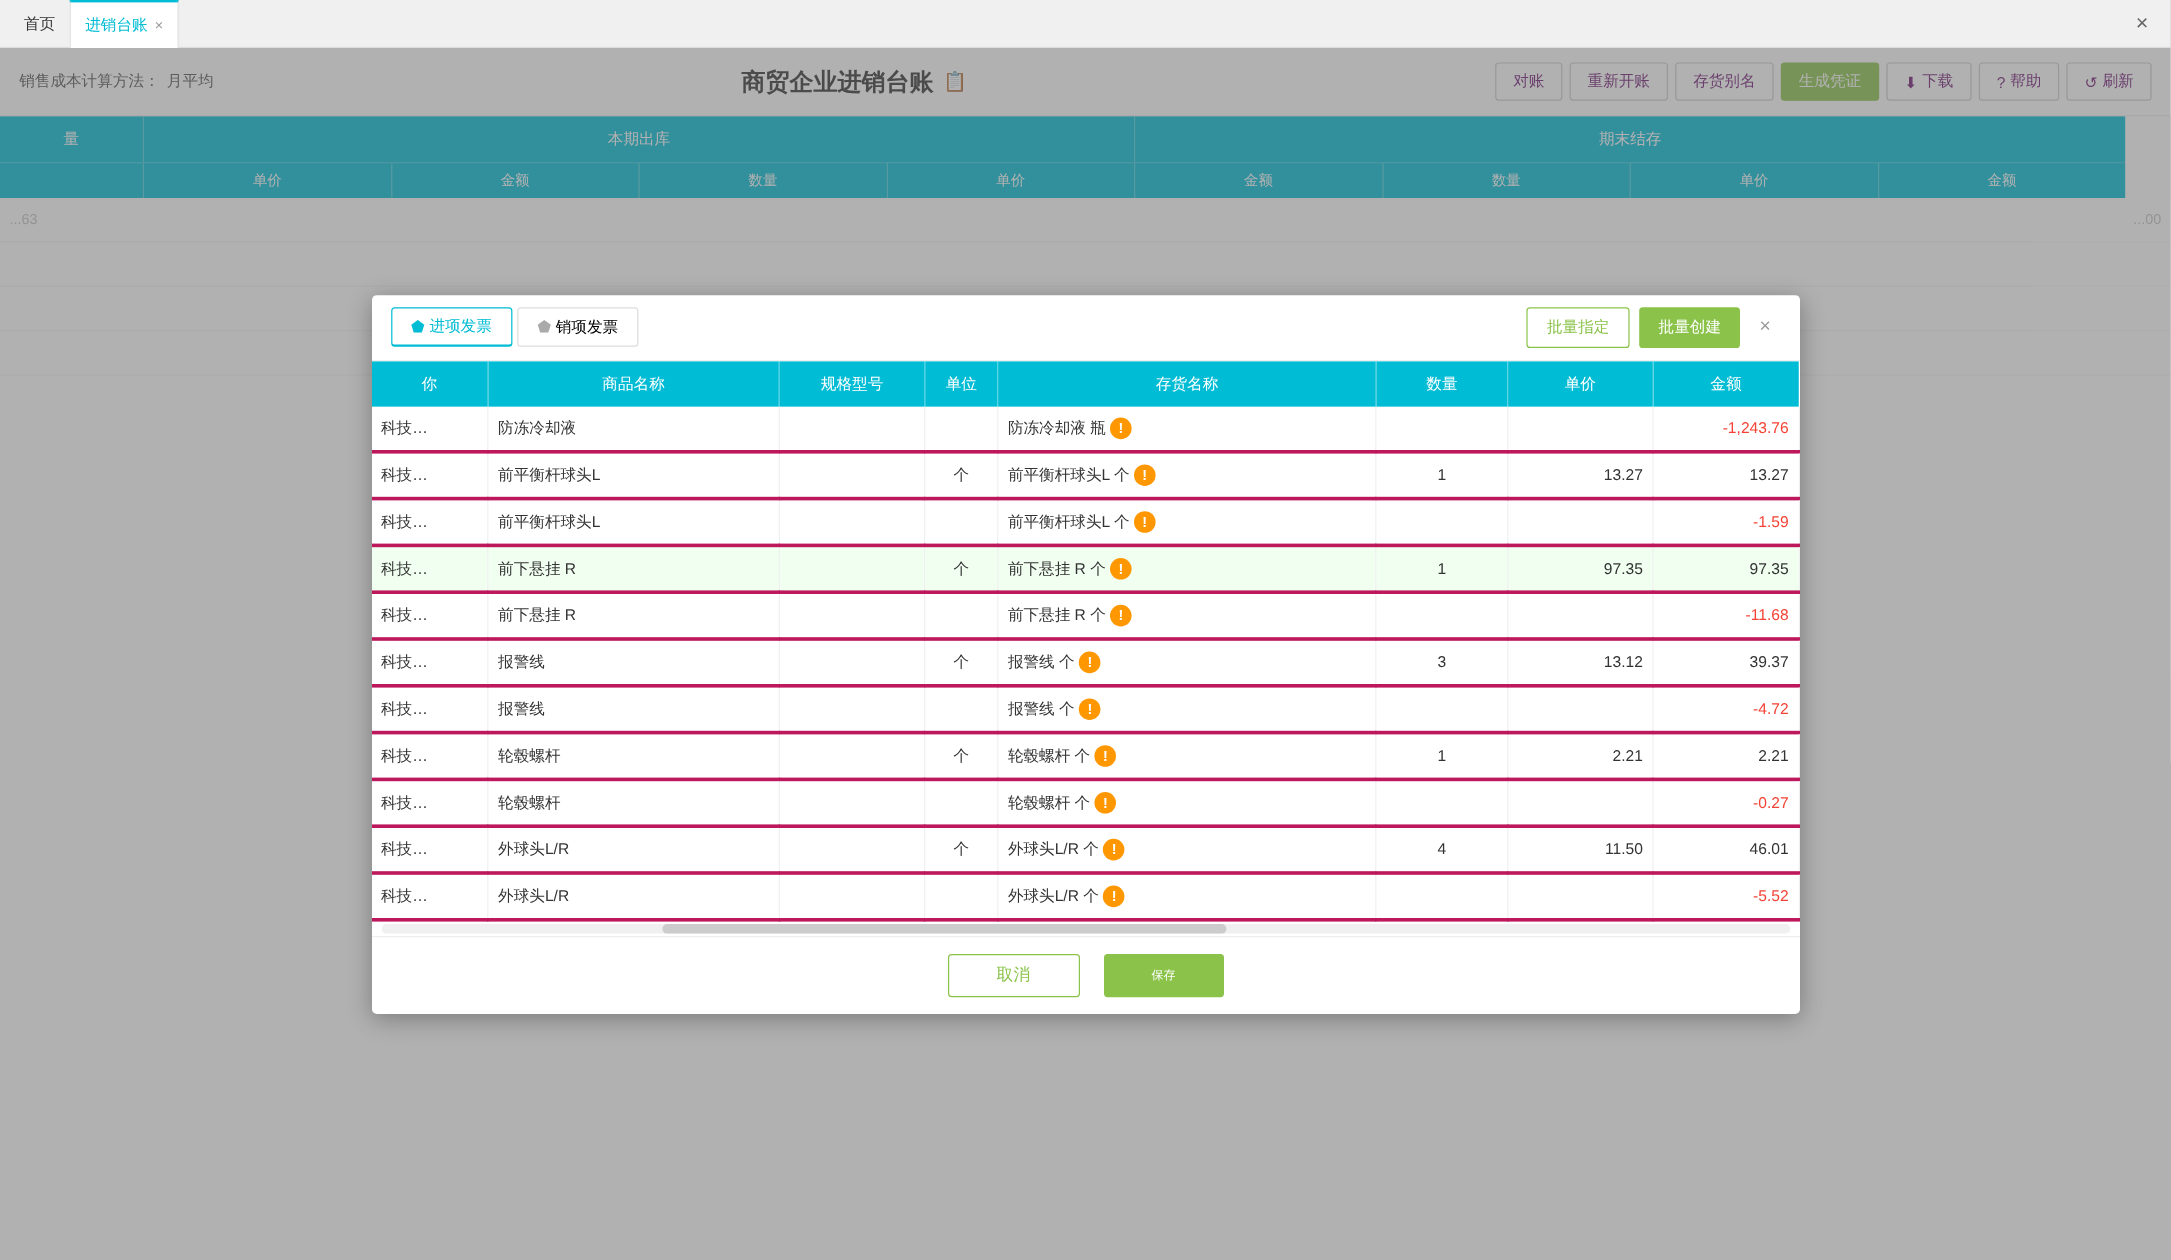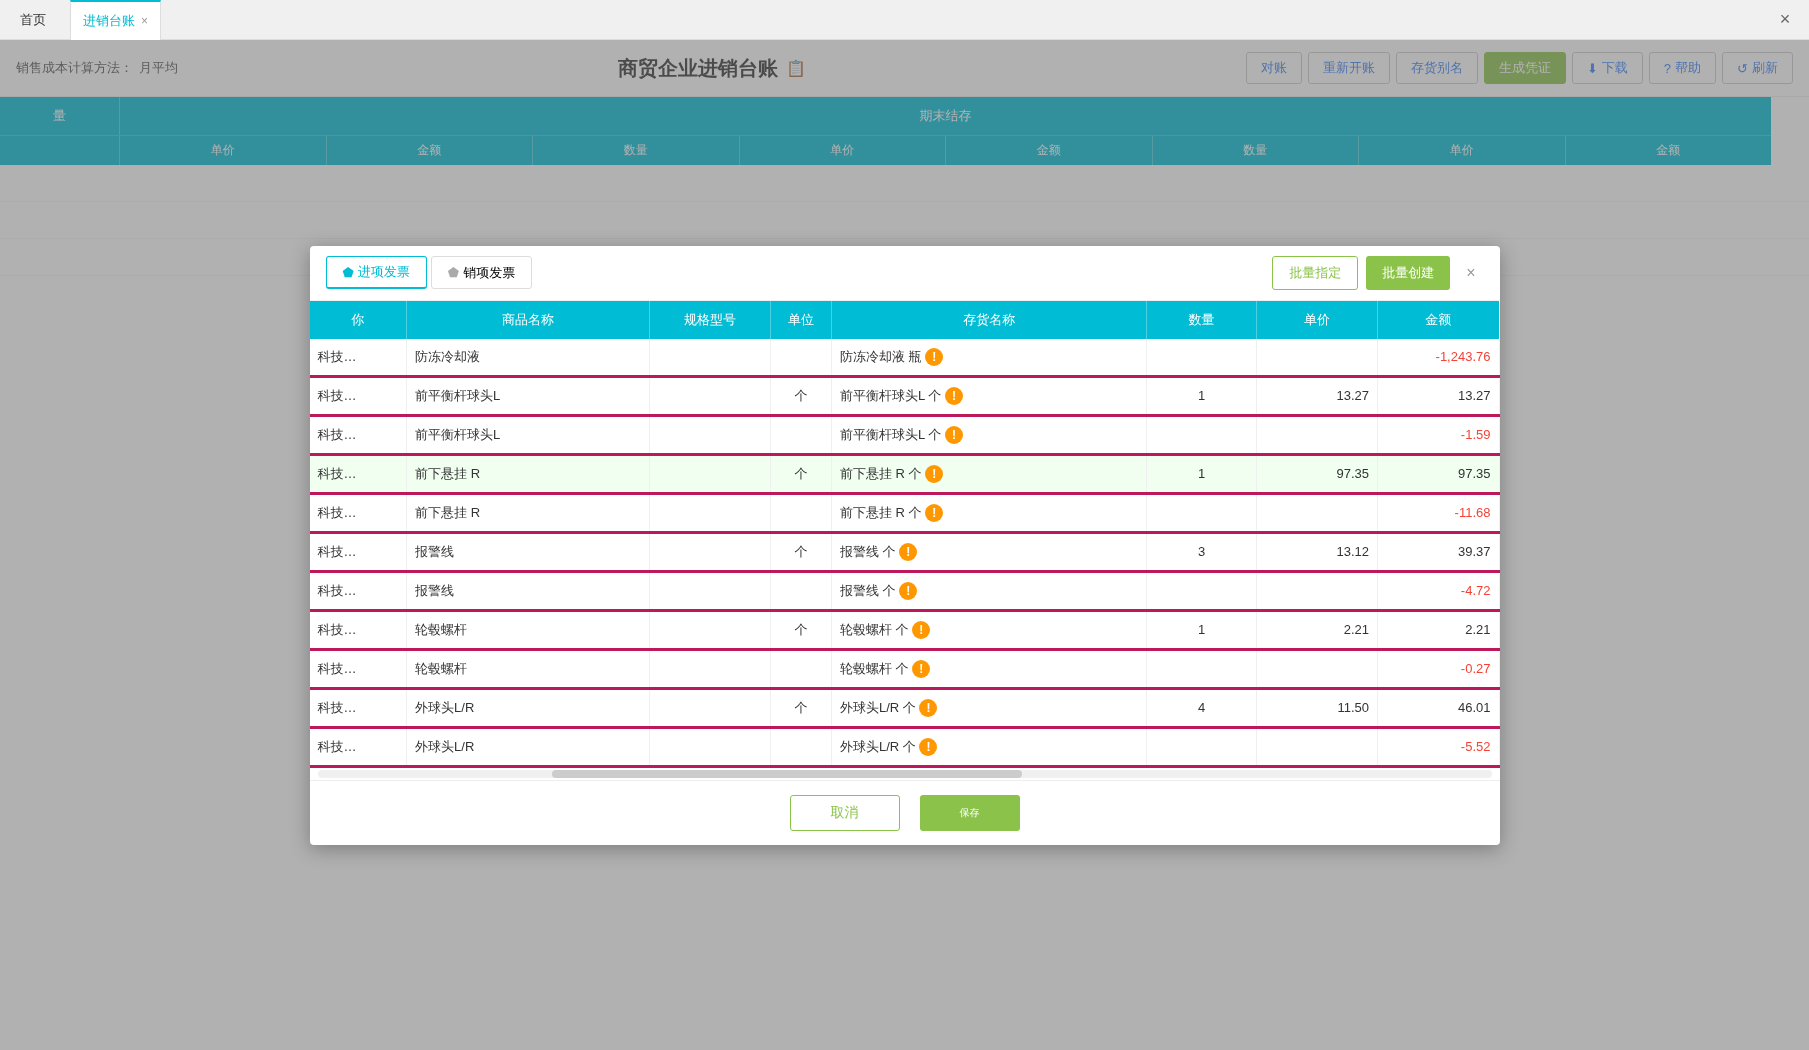--- a/index.html
+++ b/index.html
@@ -6,21 +6,20 @@
     body { font-family: "Microsoft YaHei", Arial, sans-serif; font-size: 13px; background: #c8c8c8; width: 1809px; height: 1050px; overflow: hidden; }
 
     
     .top-bar {
       display: flex;
       align-items: center;
       background: #f0f0f0;
       border-bottom: 1px solid #ddd;
       height: 40px;
       padding: 0 8px;
-      gap: 12px;
     }
     .tab-home {
       padding: 0 12px;
       height: 40px;
       line-height: 40px;
       cursor: pointer;
       color: #333;
       font-size: 13px;
     }
     .tab-active {
@@ -101,21 +100,21 @@
       color: #333;
     }
     .btn-primary {
       background: #8bc34a;
       border-color: #8bc34a;
       color: #fff;
     }
     .btn-outline {
       background: #fff;
       border: 1px solid #ccc;
-      color: #3b82f6;
+      color: #701a75;
     }
     .btn-icon {
       display: flex;
       align-items: center;
       gap: 4px;
     }
 
     
     .modal-overlay {
       position: absolute;
@@ -354,36 +353,41 @@
       </button>
       <button class="btn btn-outline btn-icon">
         <span>↺</span>
         <span>刷新</span>
       </button>
     </div>
   </div>
 
   <div style="display:flex; background:#00bcd4; color:#fff; font-size:13px; margin-right:38px;">
     <div style="width:120px; text-align:center; padding:10px 4px; border-right:1px solid rgba(255,255,255,0.3);">量</div>
+    <div style="flex:1; text-align:center; padding:10px 4px; border-right:1px solid rgba(255,255,255,0.3);">本期出库</div>
     <div style="flex:1; text-align:center; padding:10px 4px;">期末结存</div>
   </div>
   <div style="display:flex; background:#00bcd4; color:#fff; font-size:12px; border-top:1px solid rgba(255,255,255,0.2); margin-right:38px;">
     <div style="width:120px; text-align:center; padding:6px 4px; border-right:1px solid rgba(255,255,255,0.3);"></div>
     <div style="flex:1; text-align:center; padding:6px 4px; border-right:1px solid rgba(255,255,255,0.3);">单价</div>
     <div style="flex:1; text-align:center; padding:6px 4px; border-right:1px solid rgba(255,255,255,0.3);">金额</div>
     <div style="flex:1; text-align:center; padding:6px 4px; border-right:1px solid rgba(255,255,255,0.3);">数量</div>
     <div style="flex:1; text-align:center; padding:6px 4px; border-right:1px solid rgba(255,255,255,0.3);">单价</div>
     <div style="flex:1; text-align:center; padding:6px 4px; border-right:1px solid rgba(255,255,255,0.3);">金额</div>
     <div style="flex:1; text-align:center; padding:6px 4px; border-right:1px solid rgba(255,255,255,0.3);">数量</div>
     <div style="flex:1; text-align:center; padding:6px 4px; border-right:1px solid rgba(255,255,255,0.3);">单价</div>
     <div style="flex:1; text-align:center; padding:6px 4px;">金额</div>
   </div>
 
   <div style="background:#fff; height:400px; opacity:0.6;">
 
+    <div style="height:37px; border-bottom:1px solid #f0f0f0; display:flex; align-items:center; padding:0 8px; color:#999; font-size:12px;">
+      <span style="margin-right:auto;">...63</span>
+        <span style="margin-left:auto;">...00</span>
+    </div>
     <div style="height:37px; border-bottom:1px solid #f0f0f0;"></div>
     <div style="height:37px; border-bottom:1px solid #f0f0f0;"></div>
     <div style="height:37px; border-bottom:1px solid #f0f0f0;"></div>
   </div>
 
 
   <div class="modal-overlay">
     <div class="modal">
 
       <div class="modal-header">

